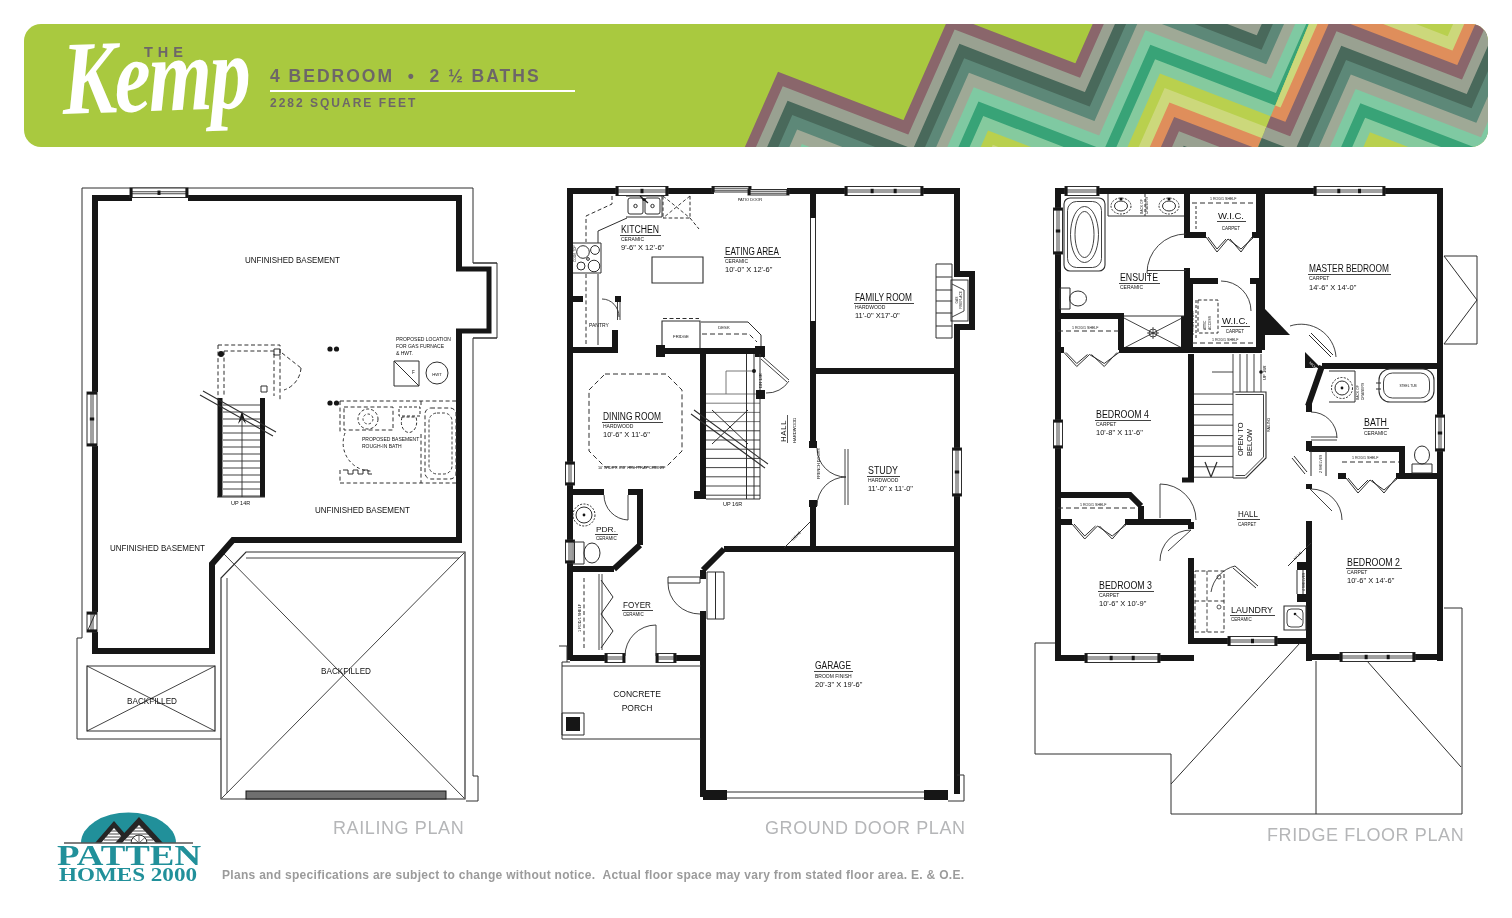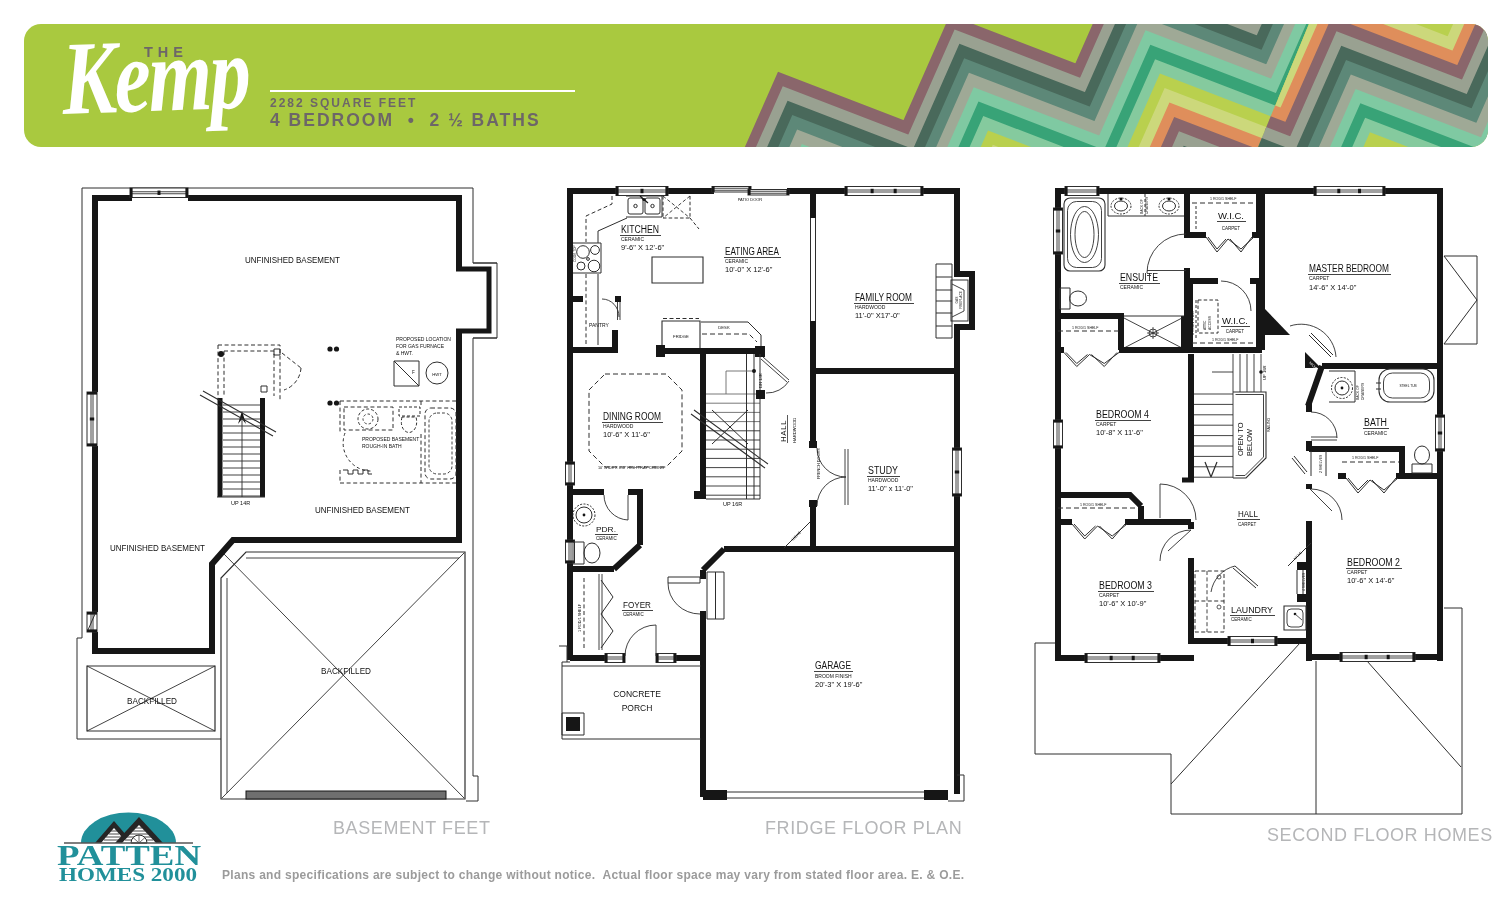--- a/index.html
+++ b/index.html
@@ -1,21 +1,21 @@
 <!DOCTYPE html>
 <html><head>
 <meta charset="utf-8">
 <style>
   html,body{margin:0;padding:0;background:#ffffff;width:1512px;height:918px;overflow:hidden;}
   body{font-family:"Liberation Sans", sans-serif;position:relative;}
   .abs{position:absolute;}
   #banner{left:24px;top:24px;width:1464px;height:123px;background:#a9c93f;border-radius:17px;overflow:hidden;}
   #thetxt{left:120px;top:20px;color:#6d6668;font-size:14.5px;font-weight:bold;letter-spacing:5px;z-index:5;}
   #kemp{left:36px;top:-6px;color:#ffffff;font-family:"Liberation Serif",serif;font-style:italic;font-weight:bold;font-size:105px;transform:rotate(-2deg) scaleX(0.78);transform-origin:left top;letter-spacing:-3px;}
-  #bed{left:246px;top:42px;color:#6d6668;font-size:17.5px;font-weight:bold;letter-spacing:2px;margin-top:44px;}
+  #bed{left:246px;top:42px;color:#6d6668;font-size:17.5px;font-weight:bold;letter-spacing:2px;}
   #uline{left:246px;top:66px;width:305px;height:2px;background:#ffffff;}
   #sqft{left:246px;top:72px;color:#6d6668;font-size:12px;font-weight:bold;letter-spacing:2px;}
   .ptitle{color:#b5b6b8;font-size:18px;letter-spacing:0.6px;white-space:nowrap;}
   #disc{left:222px;top:868px;color:#9b9b9b;font-size:12px;font-weight:bold;letter-spacing:0.3px;}
 </style>
 </head>
 <body>
 
 <div id="banner" class="abs">
 
@@ -603,19 +603,19 @@
       <path d="M122,843 L139,825 L156,843 Z" fill="#ffffff"></path>
       <path d="M125,840 H153 M127,837 H151 M130,834 H148 M133,831 H145 M136,828 H142" stroke="#333333" stroke-width="0.9" fill="none"></path>
       <path d="M131,843 A8,8 0 0 1 147,843 Z" fill="#ffffff" stroke="#262626" stroke-width="1"></path>
       <path d="M139,835 V843 M133,837.5 L139,843 M145,837.5 L139,843 M131,843 H147" stroke="#262626" stroke-width="0.7" fill="none"></path>
       <path d="M64,843 H193" stroke="#555555" stroke-width="1.4" fill="none"></path>
       <text x="129" y="865" font-size="30" fill="#21909a" text-anchor="middle" font-weight="bold" textLength="144" lengthAdjust="spacingAndGlyphs" font-family="&quot;Liberation Serif&quot;, serif">PATTEN</text>
       <text x="128" y="881" font-size="19" fill="#21909a" text-anchor="middle" font-weight="bold" textLength="138" lengthAdjust="spacingAndGlyphs" font-family="&quot;Liberation Serif&quot;, serif">HOMES 2000</text>
     </g>
 </svg>
 
-<div class="abs ptitle" style="left:333px;top:818px;">BASEMENT FEET</div>
-
-<div class="abs ptitle" style="left:765px;top:818px;">FRIDGE FLOOR PLAN</div>
-
-<div class="abs ptitle" style="left:1267px;top:825px;">SECOND FLOOR HOMES</div>
+<div class="abs ptitle" style="left:333px;top:818px;">RAILING PLAN</div>
+
+<div class="abs ptitle" style="left:765px;top:818px;">GROUND DOOR PLAN</div>
+
+<div class="abs ptitle" style="left:1267px;top:825px;">FRIDGE FLOOR PLAN</div>
 
 <div id="disc" class="abs">Plans and specifications are subject to change without notice.&nbsp;&nbsp;Actual floor space may vary from stated floor area. E. &amp; O.E.</div>
 
 </body></html>

